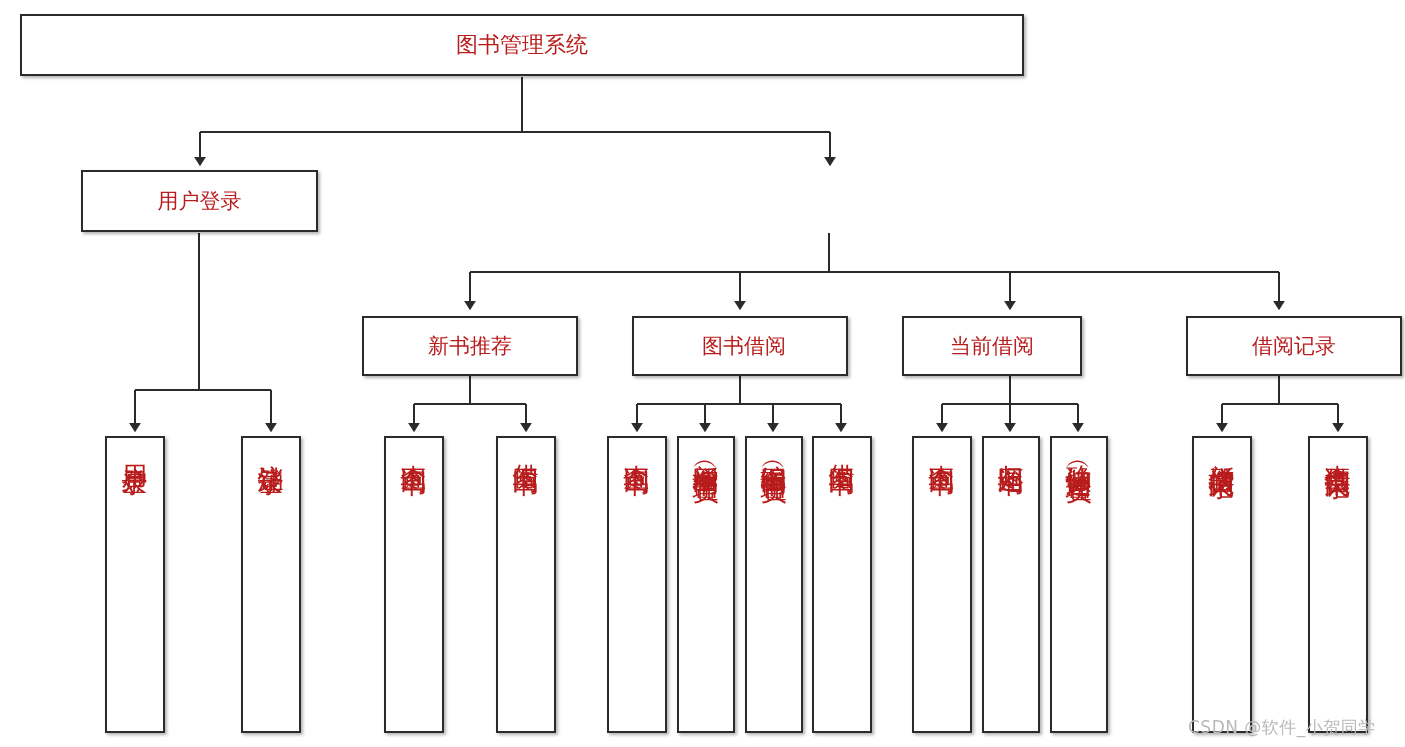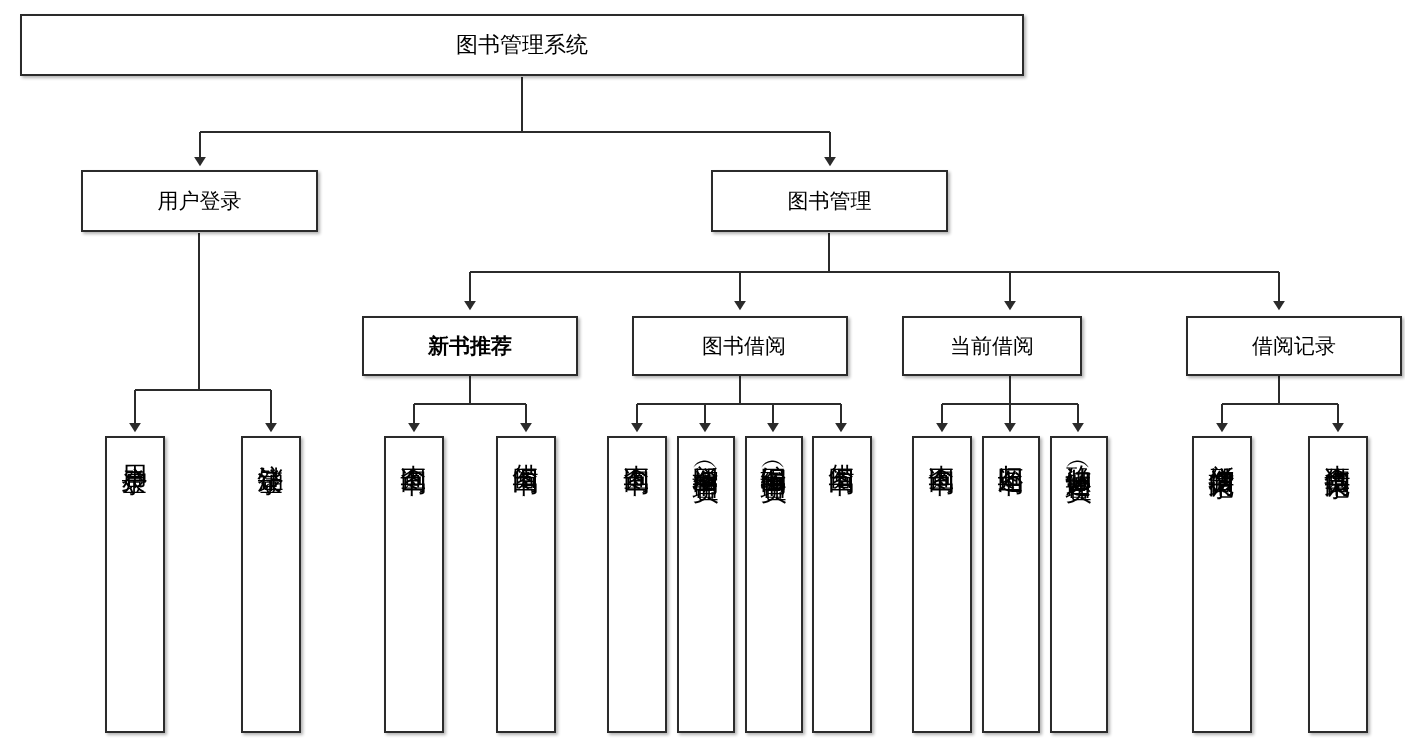--- a/index.html
+++ b/index.html
@@ -27,21 +27,21 @@
     display:flex;
     align-items:center;
     justify-content:center;
     color:#1b1b1b;
   }
   .node .label{
     display:block;
     text-align:center;
     line-height:1.18;
     white-space:nowrap;
-    color:#000000;
+    color:#b91c1c;
   }
   
   .node.h .label{ font-size:21px; }
   .node.root .label{ font-size:22px; }
   
   .node.v{
     align-items:flex-start;
     justify-content:center;
     padding-top:6px;
   }
@@ -116,25 +116,22 @@
     </g>
   </svg>
 
   <div class="node h root" style="left:20px;top:14px;width:1004px;height:62px;">
     <span class="label">图书管理系统</span>
   </div>
 
   <div class="node h" style="left:81px;top:170px;width:237px;height:62px;">
     <span class="label">用户登录</span>
   </div>
-  <div class="node h" style="left:711px;top:170px;width:237px;height:62px;">
-    <span class="label">图书管理</span>
-  </div>
 
-  <div class="node h" style="left:362px;top:316px;width:216px;height:60px;font-weight:bold;">
+  <div class="node h" style="left:362px;top:316px;width:216px;height:60px;">
     <span class="label">新书推荐</span>
   </div>
   <div class="node h" style="left:632px;top:316px;width:216px;height:60px;padding-left:8px;">
     <span class="label">图书借阅</span>
   </div>
   <div class="node h" style="left:902px;top:316px;width:180px;height:60px;">
     <span class="label">当前借阅</span>
   </div>
   <div class="node h" style="left:1172px;top:316px;width:216px;height:60px;margin-left:14px;">
     <span class="label">借阅记录</span>
@@ -177,14 +174,15 @@
     <span class="label">确认归还（管理员）</span>
   </div>
 
   <div class="node v" style="left:1192px;top:436px;width:60px;height:297px;">
     <span class="label">新增借阅记录</span>
   </div>
   <div class="node v" style="left:1308px;top:436px;width:60px;height:297px;">
     <span class="label">查询借阅记录</span>
   </div>
 
+  <div class="watermark" style="left:1188px;top:716px;">CSDN @软件_小贺同学</div>
 
 </div>
 
 </body></html>

